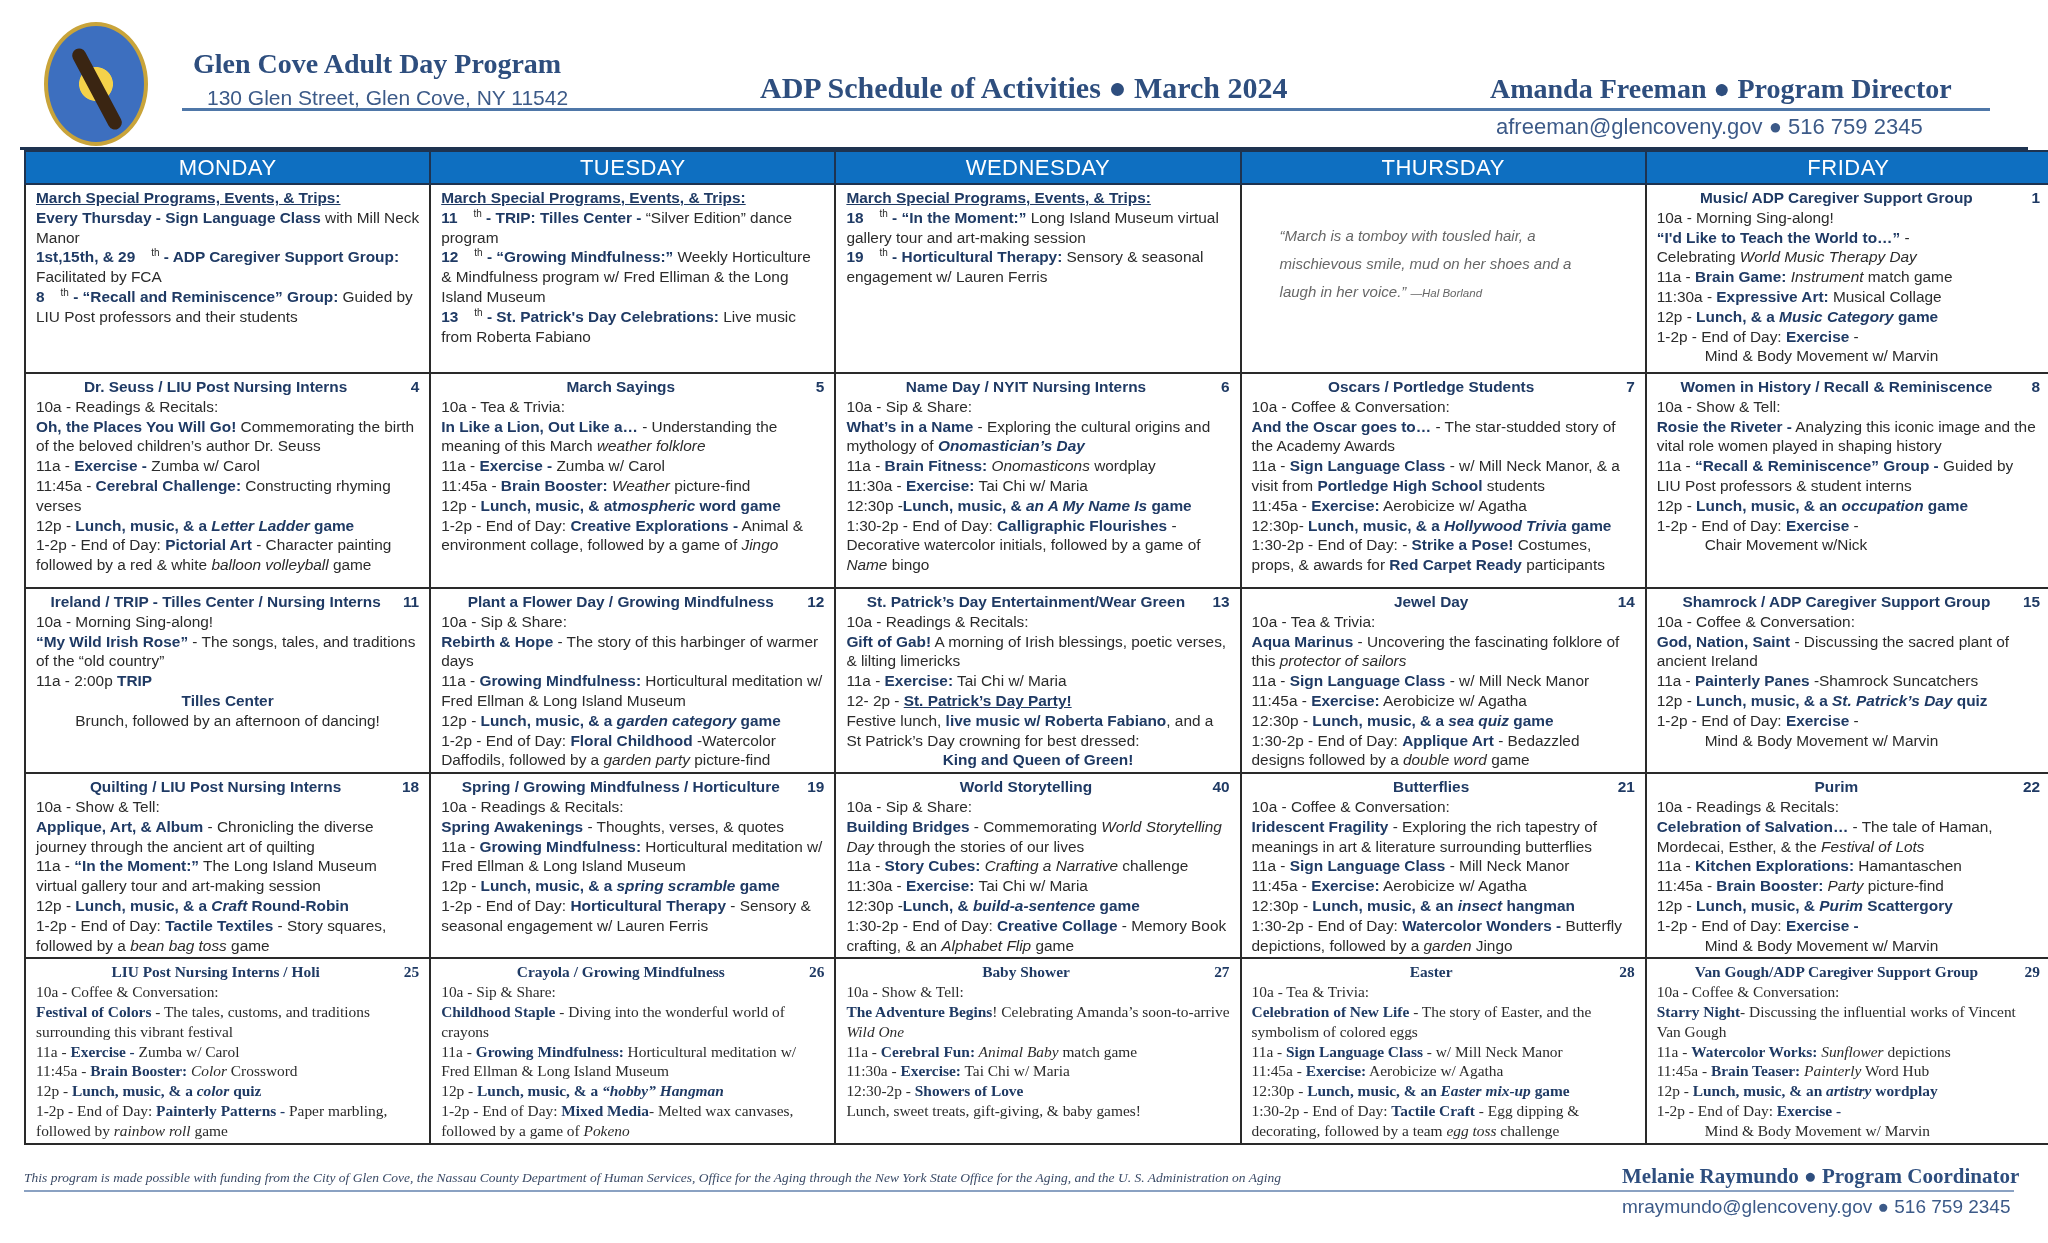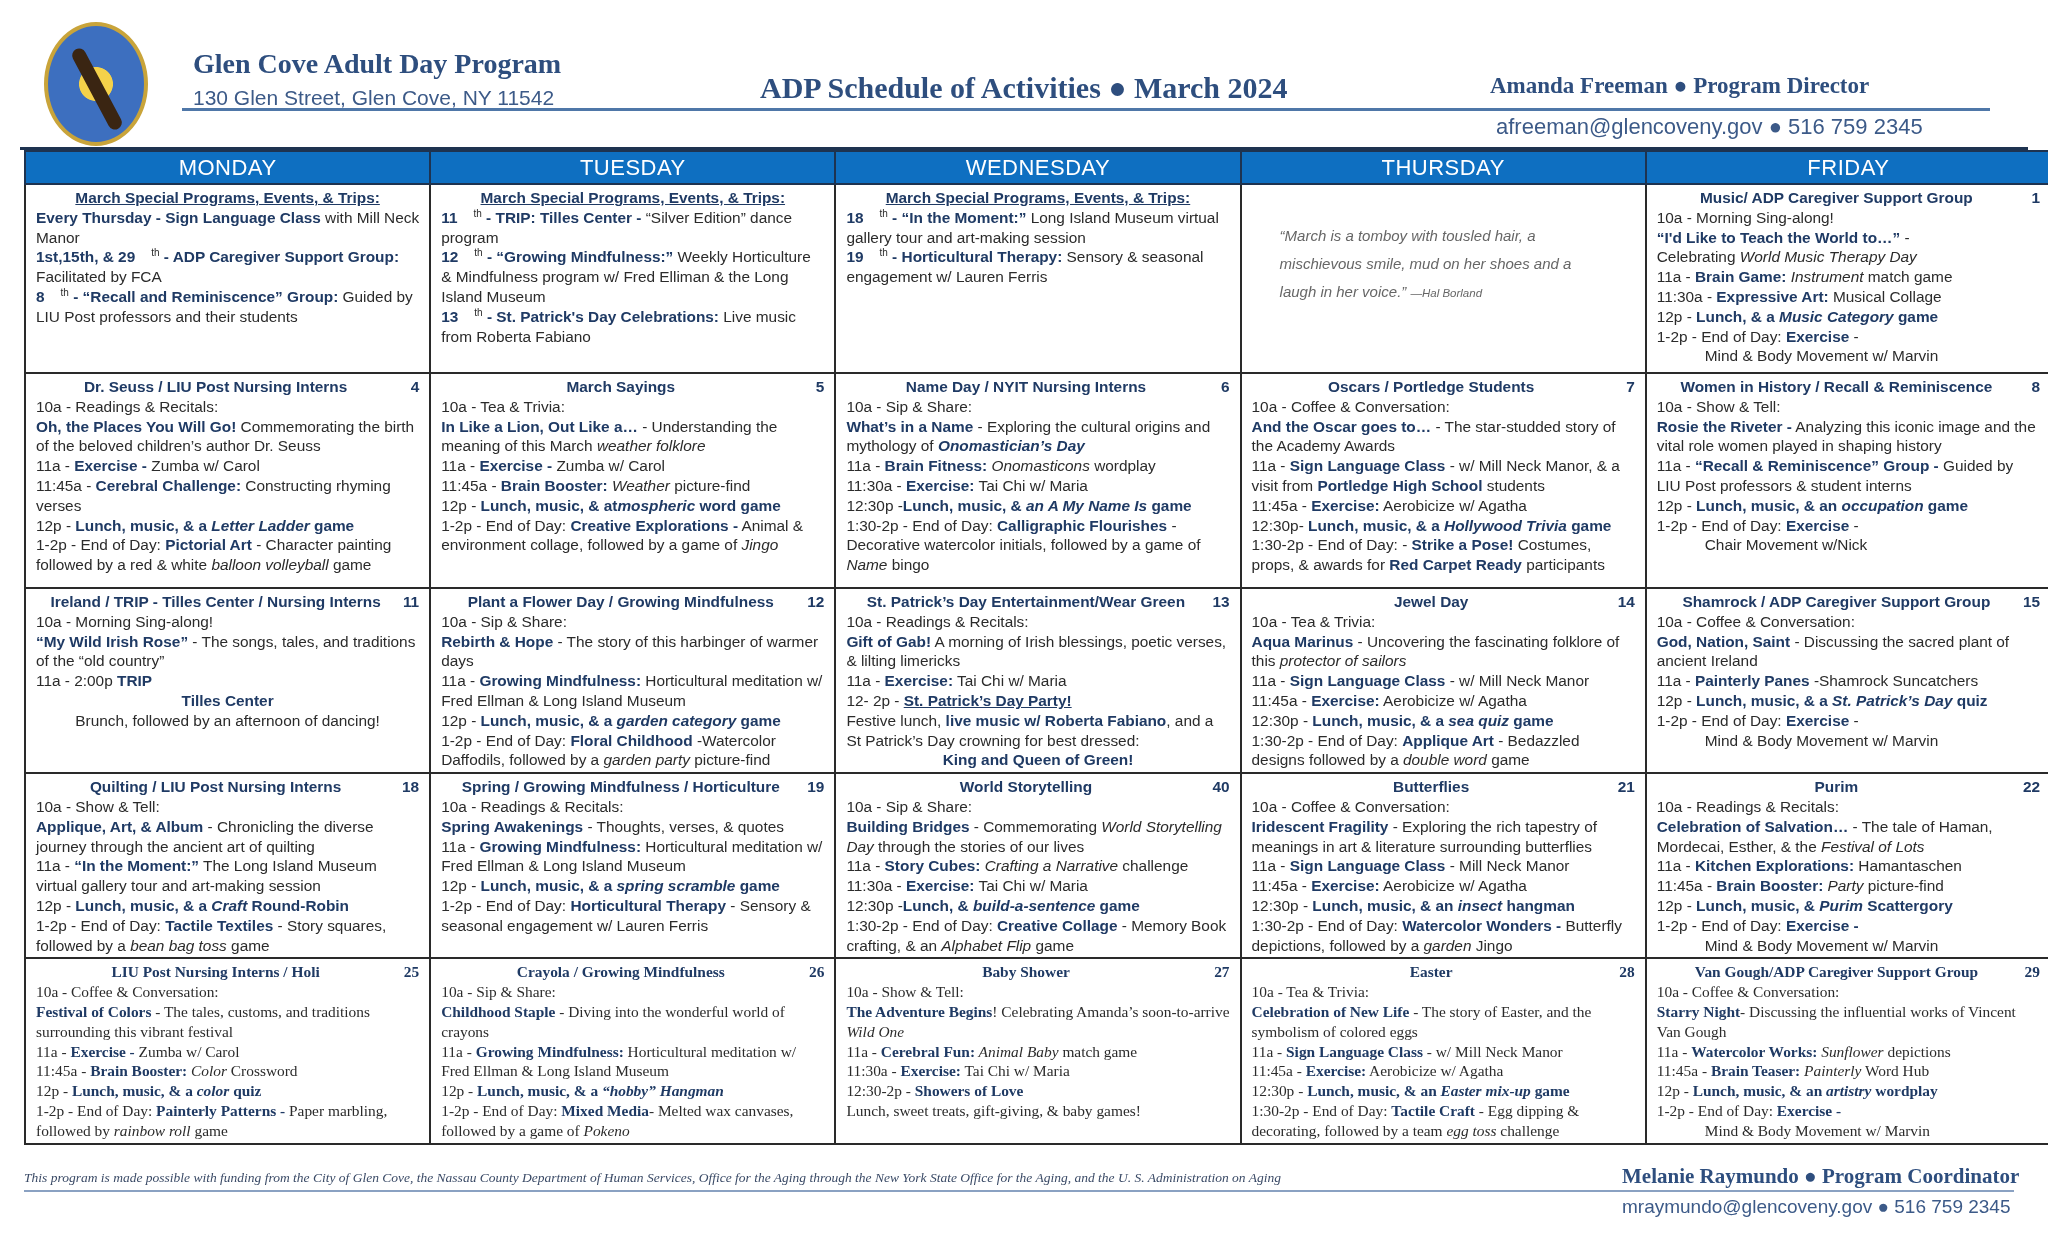--- a/index.html
+++ b/index.html
@@ -7,25 +7,25 @@
          font-family:"Liberation Sans", sans-serif; color:#222; }
   .serif { font-family:"Liberation Serif", serif; }
 
   
   .logo { position:absolute; left:44px; top:22px; width:104px; height:124px; border-radius:50%;
           background:radial-gradient(circle at 50% 50%, #f5d24a 0 22%, #3d6fbf 23% 100%);
           border:4px solid #c9a43a; box-sizing:border-box; }
   .logo .eagle { position:absolute; left:42px; top:18px; width:14px; height:90px; background:#3a2512;
                  transform:rotate(-28deg); border-radius:8px; }
   .org-name { position:absolute; left:193px; top:48px; font-size:28px; color:#2e4e7e; font-weight:bold; }
-  .org-addr { position:absolute; left:193px; top:86px; font-size:21px; color:#3c5a88; }
+  .org-addr { position:absolute; left:207px; top:86px; font-size:21px; color:#3c5a88; }
   .rule-left { position:absolute; left:182px; top:108px; width:520px; height:3px; background:#4f77a8; }
   .sched-title { position:absolute; left:760px; top:71px; font-size:30px; color:#2e4e7e; font-weight:bold; }
   .rule-mid { position:absolute; left:700px; top:108px; width:1290px; height:3px; background:#4f77a8; }
-  .director { position:absolute; left:1490px; top:73px; font-size:23px; color:#2e4e7e; font-weight:bold; }
+  .director { position:absolute; left:1490px; top:73px; font-size:28px; color:#2e4e7e; font-weight:bold; }
   .dir-contact { position:absolute; left:1496px; top:114px; font-size:22px; color:#3c5a88; }
   .rule-top { position:absolute; left:20px; top:147px; width:2008px; height:3px; background:#1e3350; }
 
   
   table.cal { position:absolute; left:24px; top:150px; width:2028px; border-collapse:collapse; table-layout:fixed; }
   table.cal th { background:#0e6fc1; color:#fff; font-size:22px; font-weight:normal; height:29px;
                  border:2px solid #1e3350; letter-spacing:0.5px; }
   table.cal td { border:2px solid #2a2a2a; vertical-align:top; padding:3px 10px 2px 10px;
                  font-size:15.4px; line-height:19.8px; color:#2b2b2b; }
   table.cal tr.r0 td { height:182px; }
@@ -35,21 +35,21 @@
   table.cal tr.r4 td { height:178px;font-family:Liberation Serif, serif; }
   .day-head { font-weight:bold; color:#1f3a64; text-align:center; position:relative; padding-right:24px; }
   .day-num { position:absolute; right:0; top:0; font-weight:bold; color:#1f3a64; }
   .line { display:block; }
   .b { font-weight:bold; color:#1f3a64; }
   .i { font-style:italic; }
   .bi { font-weight:bold; font-style:italic; color:#1f3a64;margin-top:12px; }
   .u { text-decoration:underline; }
   .center { text-align:center; }
   .indent { padding-left:48px; }
-  .special-head { font-weight:bold; color:#1f3a64; text-decoration:underline;text-align:center; }
+  .special-head { font-weight:bold; color:#1f3a64; text-decoration:underline; }
   .quote { color:#666; font-style:italic; font-size:15px; line-height:28px; padding:34px 30px 0 28px; }
   .quote .attr { font-size:11.5px; }
   sup { font-size:10px; line-height:0;padding-left:16px; }
 
   
   .funding { position:absolute; left:24px; top:1170px; font-size:13.5px; color:#3a4a66; font-style:italic; }
   .rule-foot { position:absolute; left:24px; top:1190px; width:1990px; height:2px; background:#8aa1c2; }
   .coord { position:absolute; left:1622px; top:1164px; font-size:21px; color:#2e4e7e; font-weight:bold; }
   .coord-contact { position:absolute; left:1622px; top:1196px; font-size:19px; color:#3c5a88; }
 </style>

